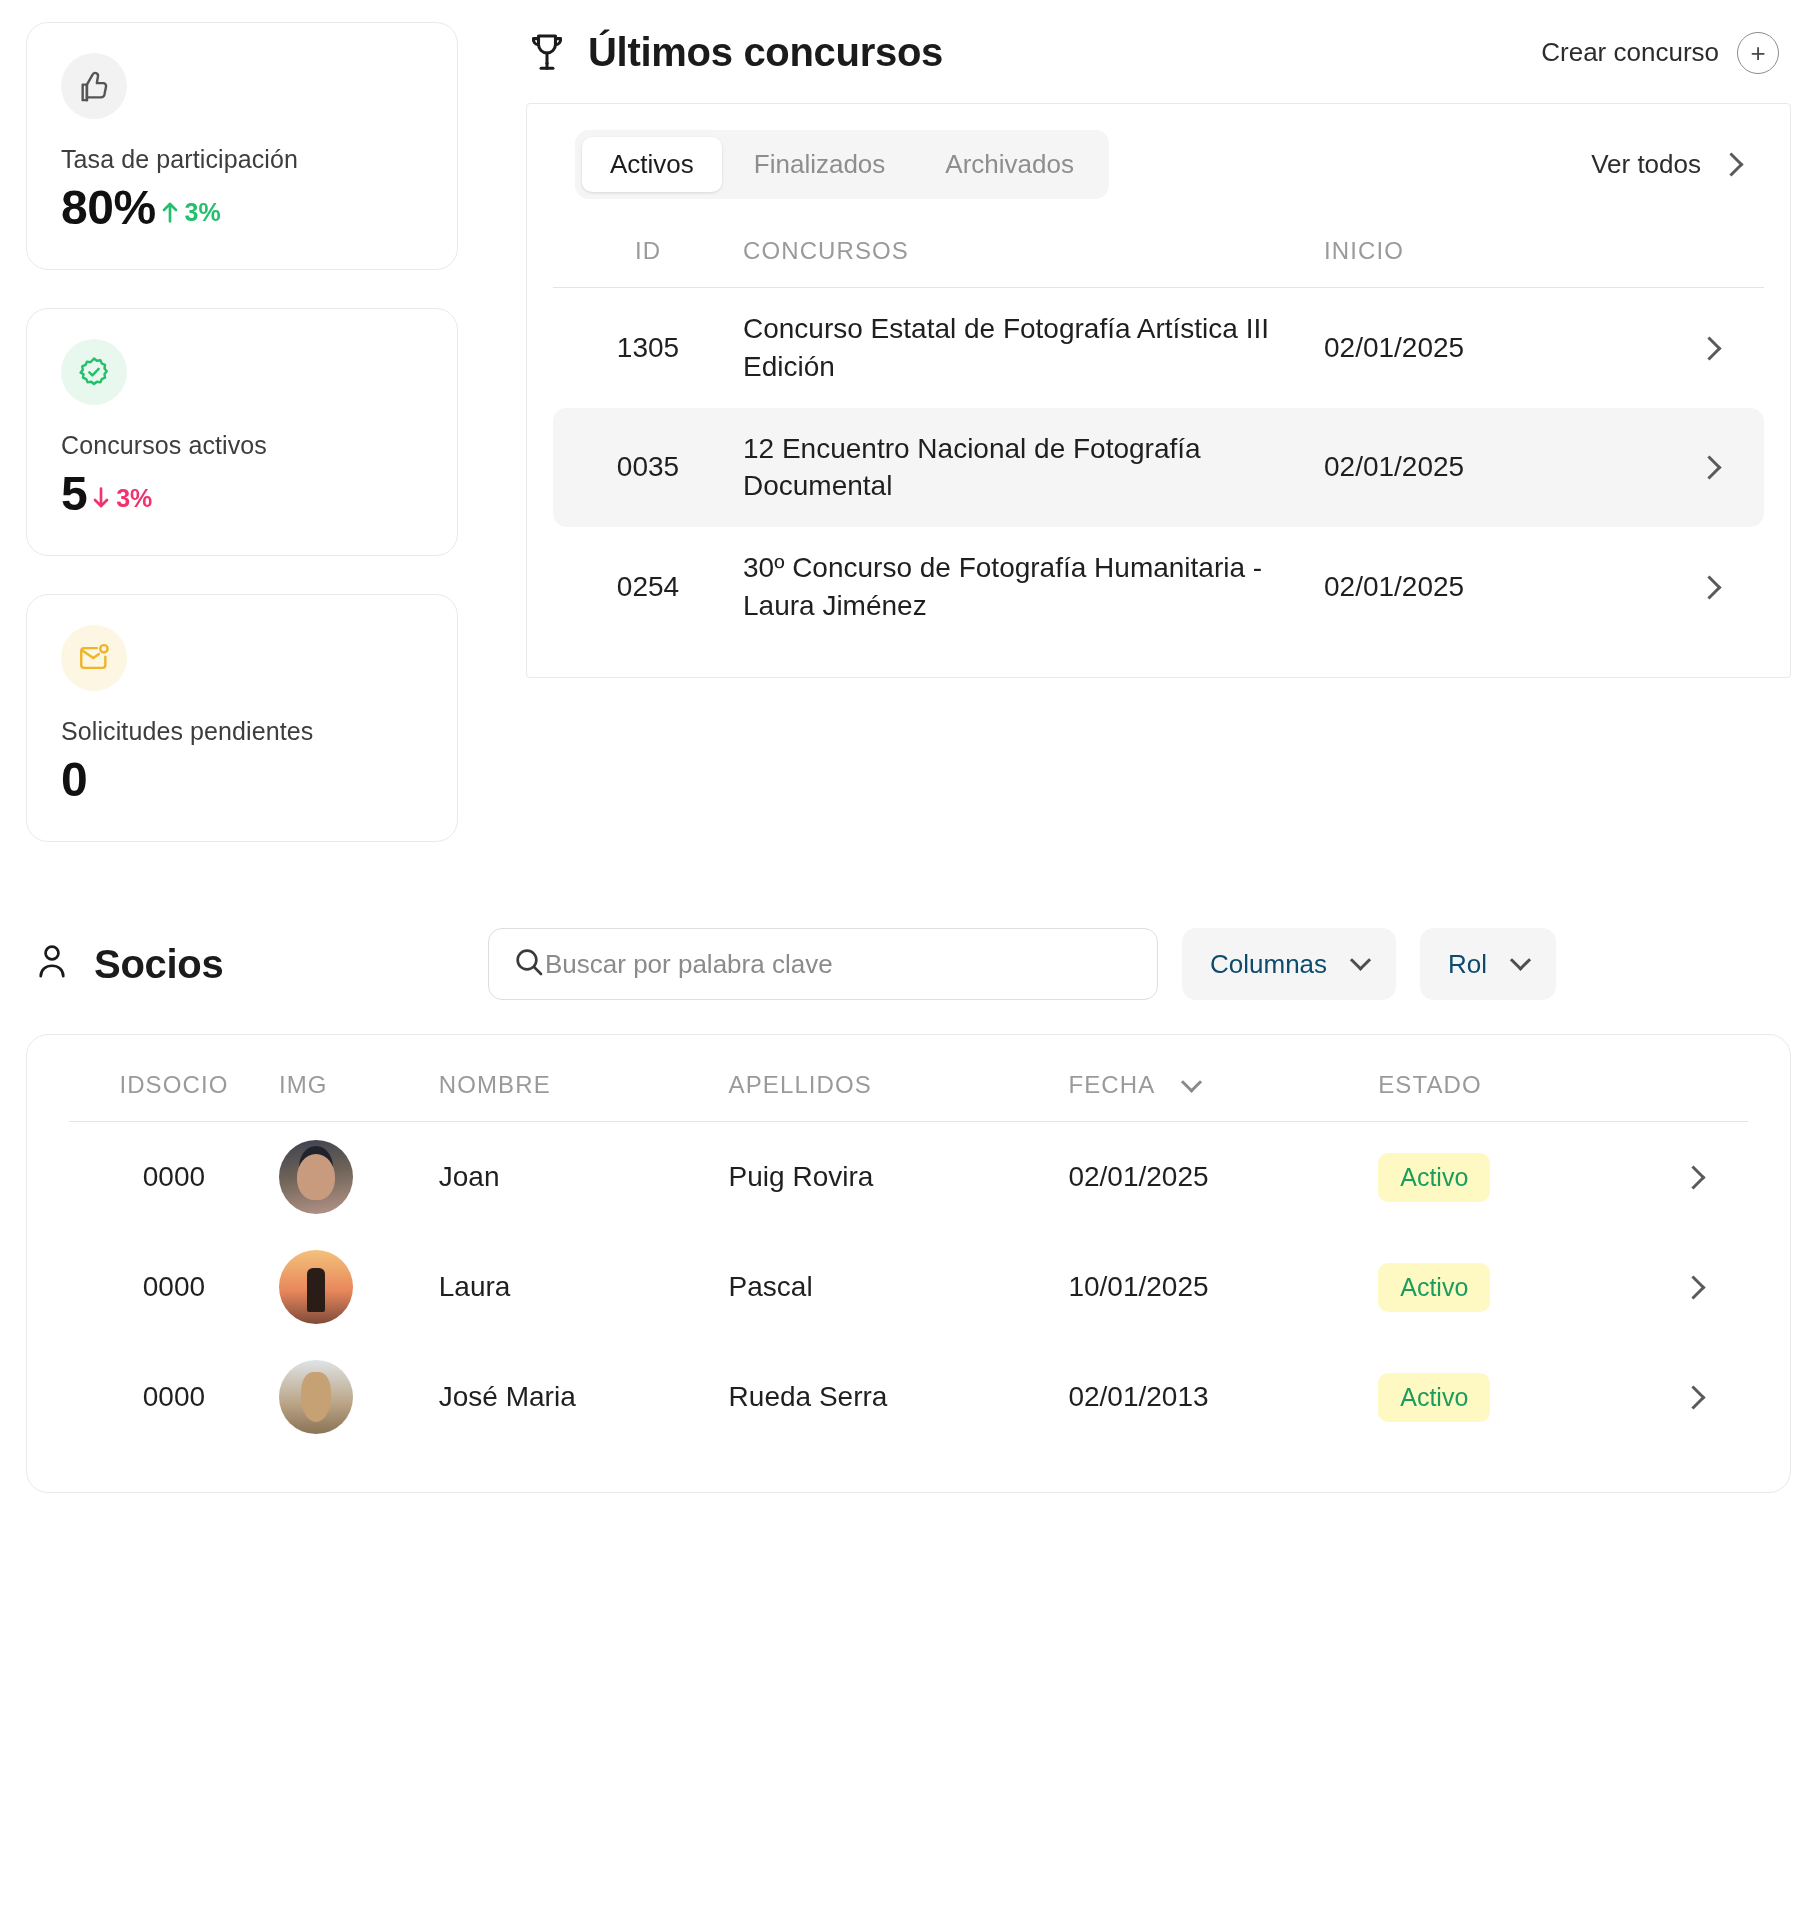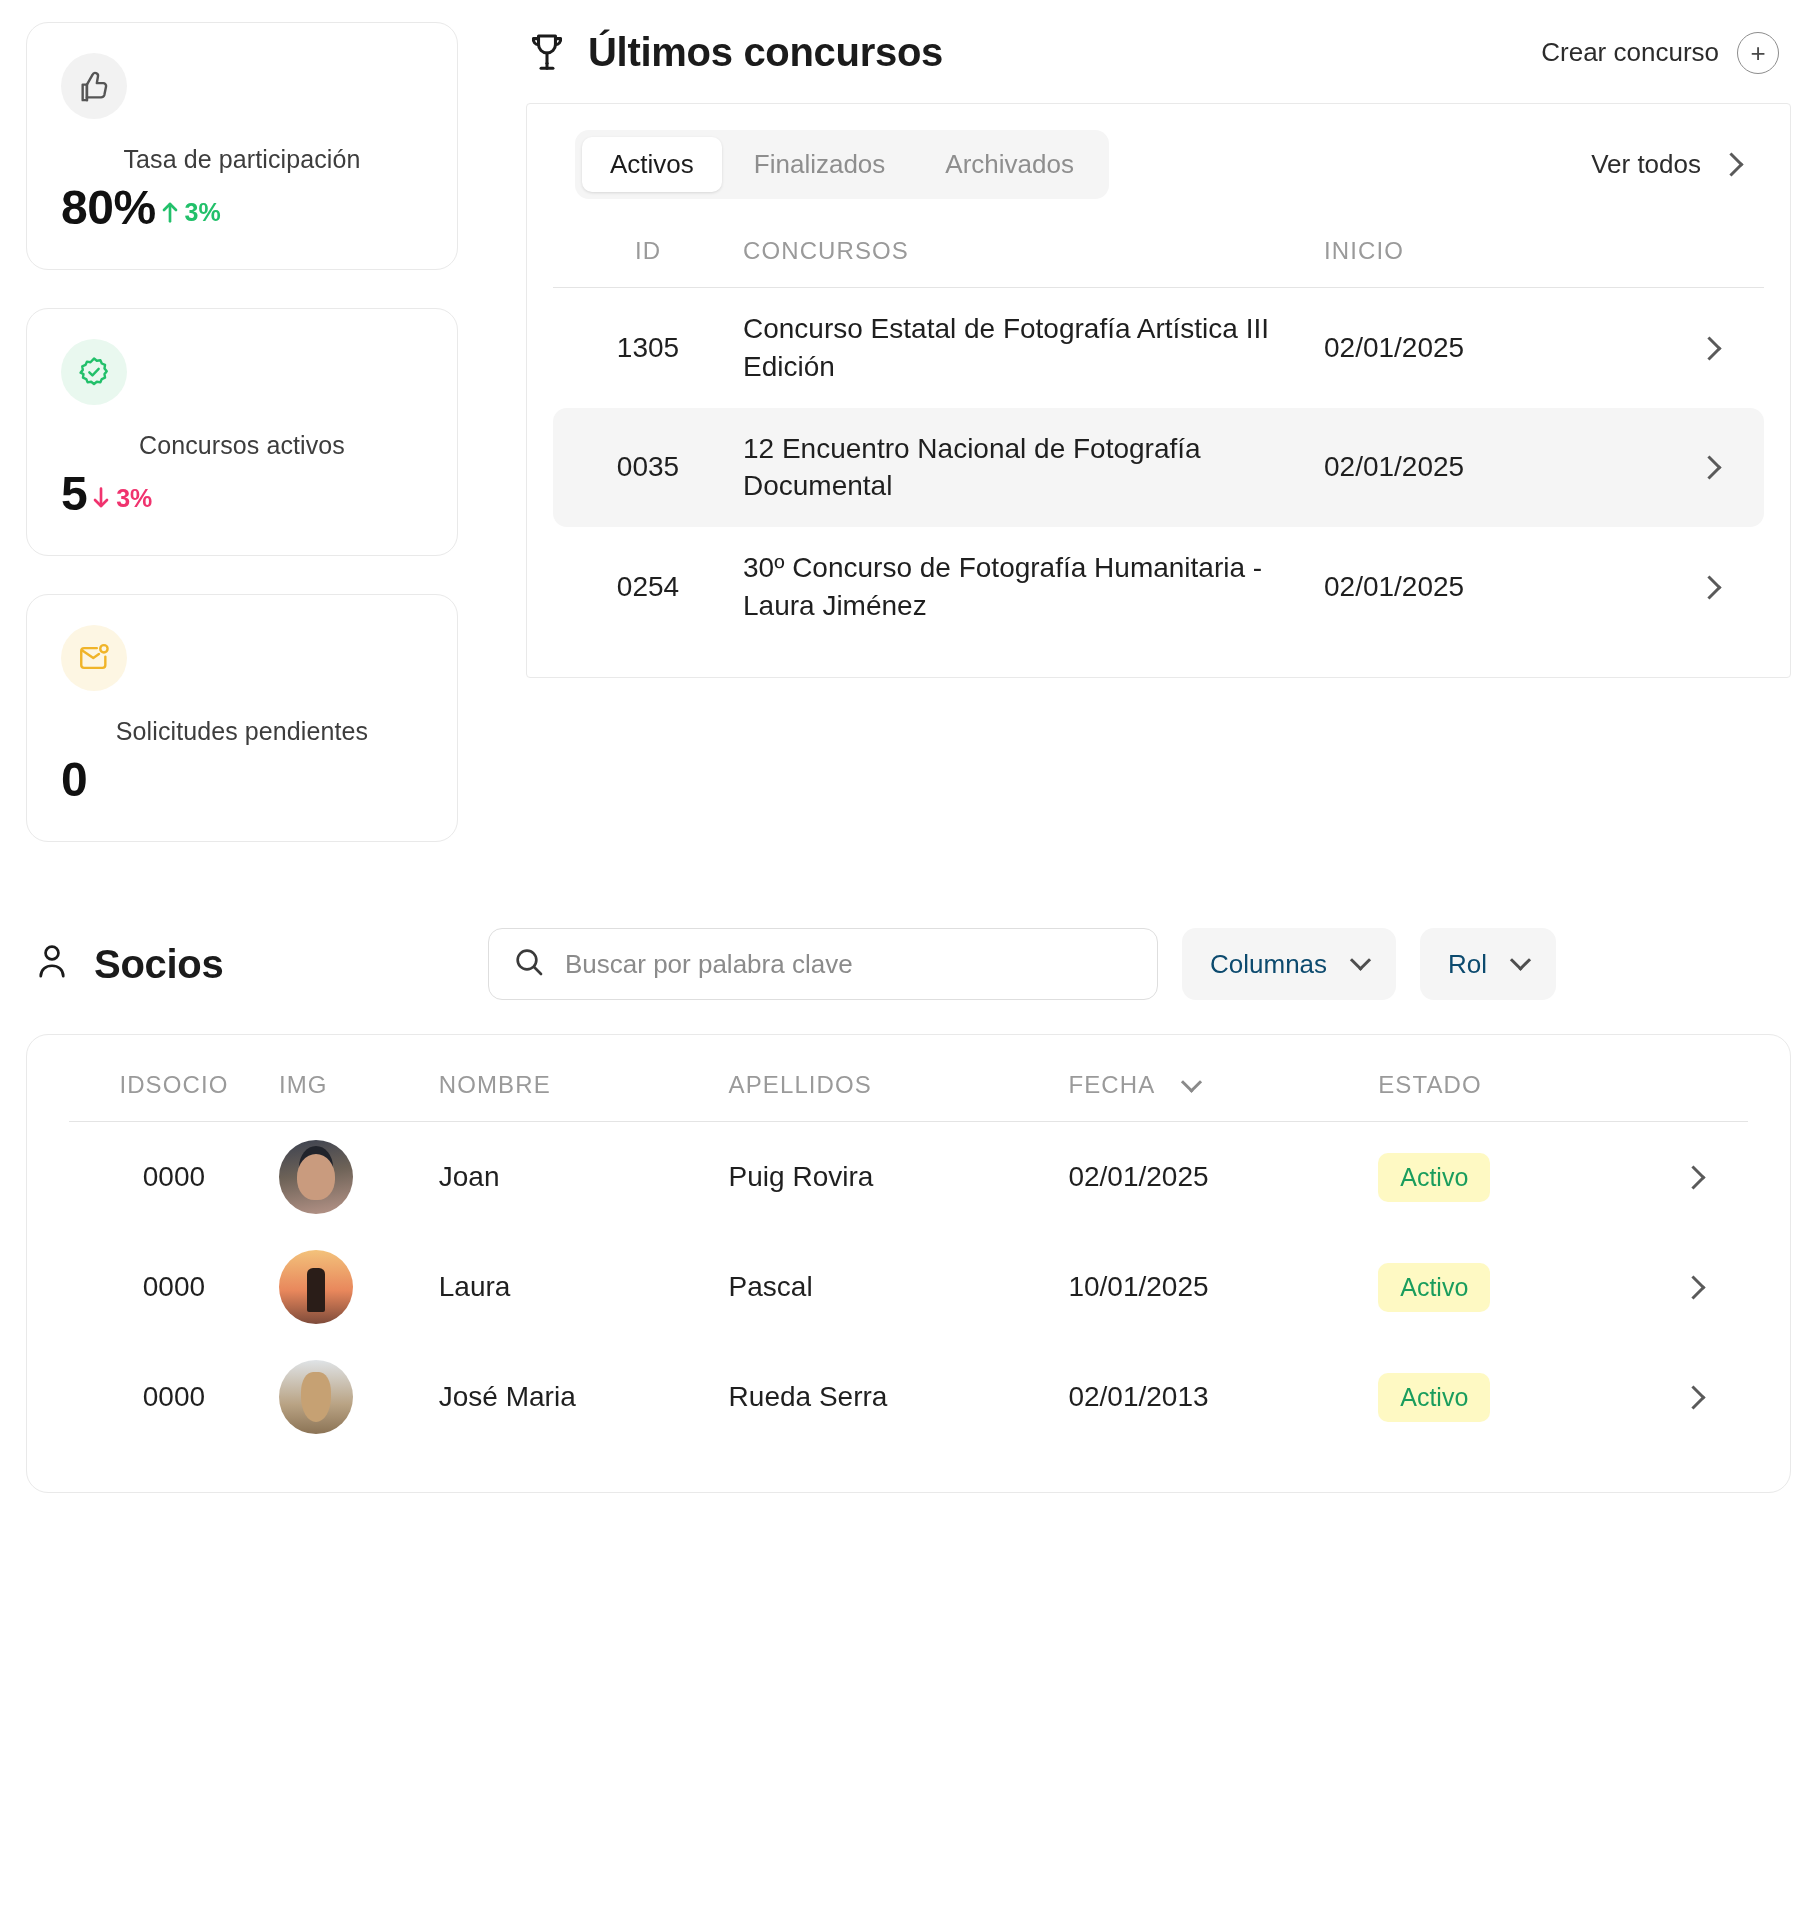--- a/index.html
+++ b/index.html
@@ -33,21 +33,20 @@
     flex-direction: column;
     gap: 38px;
     padding-top: 2px;
   }
   .stat-card {
     border: 1px solid #e9e9e9;
     border-radius: 22px;
     padding: 30px 34px 34px 34px;
     background: #fff;
     min-height: 200px;
-    text-align: center;
   }
   .stat-icon {
     width: 66px; height: 66px;
     border-radius: 50%;
     display: flex; align-items: center; justify-content: center;
     margin-bottom: 26px;
   }
   .icon-grey { background: #f2f2f2; }
   .icon-green { background: #e9f8ef; }
   .icon-yellow { background: #fdf6e3; }
@@ -226,21 +225,20 @@
     font-weight: bold;
     letter-spacing: -.3px;
   }
   .search-box {
     flex: 0 0 670px;
     height: 72px;
     border: 1px solid #dedede;
     border-radius: 14px;
     display: flex;
     align-items: center;
-    gap: 20px;
     padding: 0 24px;
     background: #fff;
   }
   .search-input {
     border: none;
     outline: none;
     font-size: 26px;
     color: #2c2c2c;
     width: 100%;
     font-family: "Liberation Sans", sans-serif;

